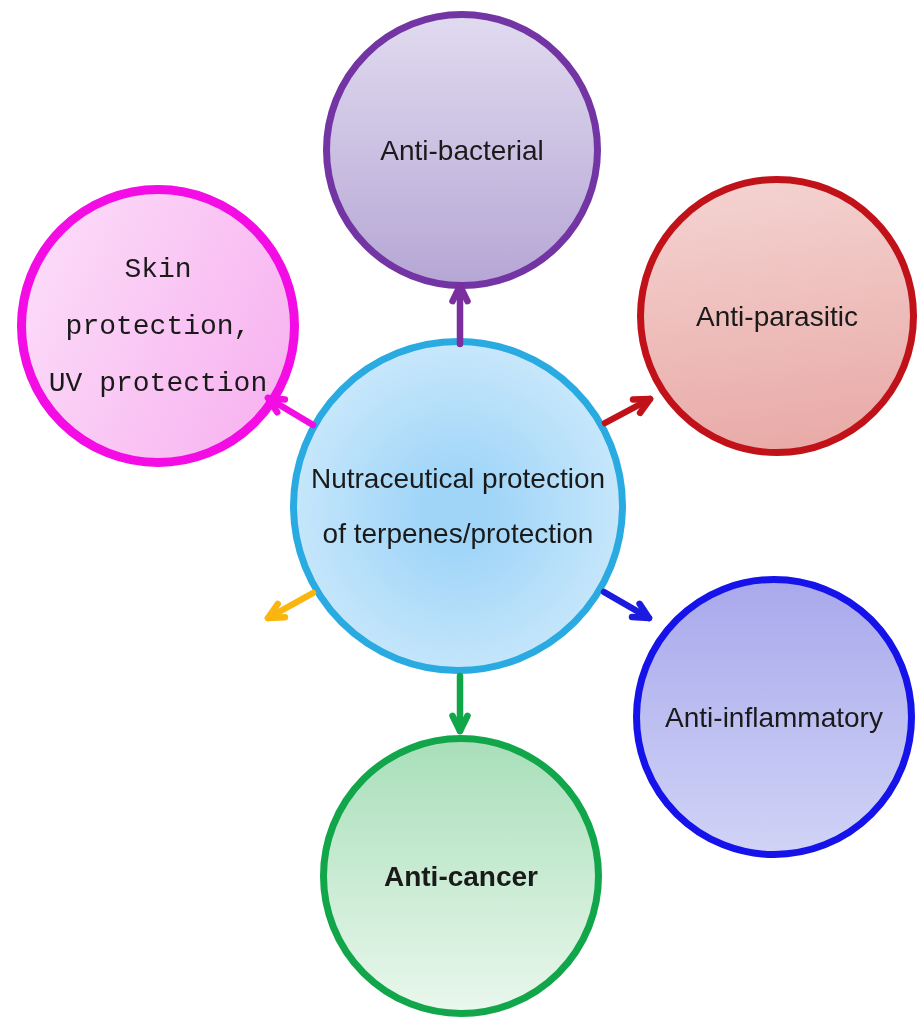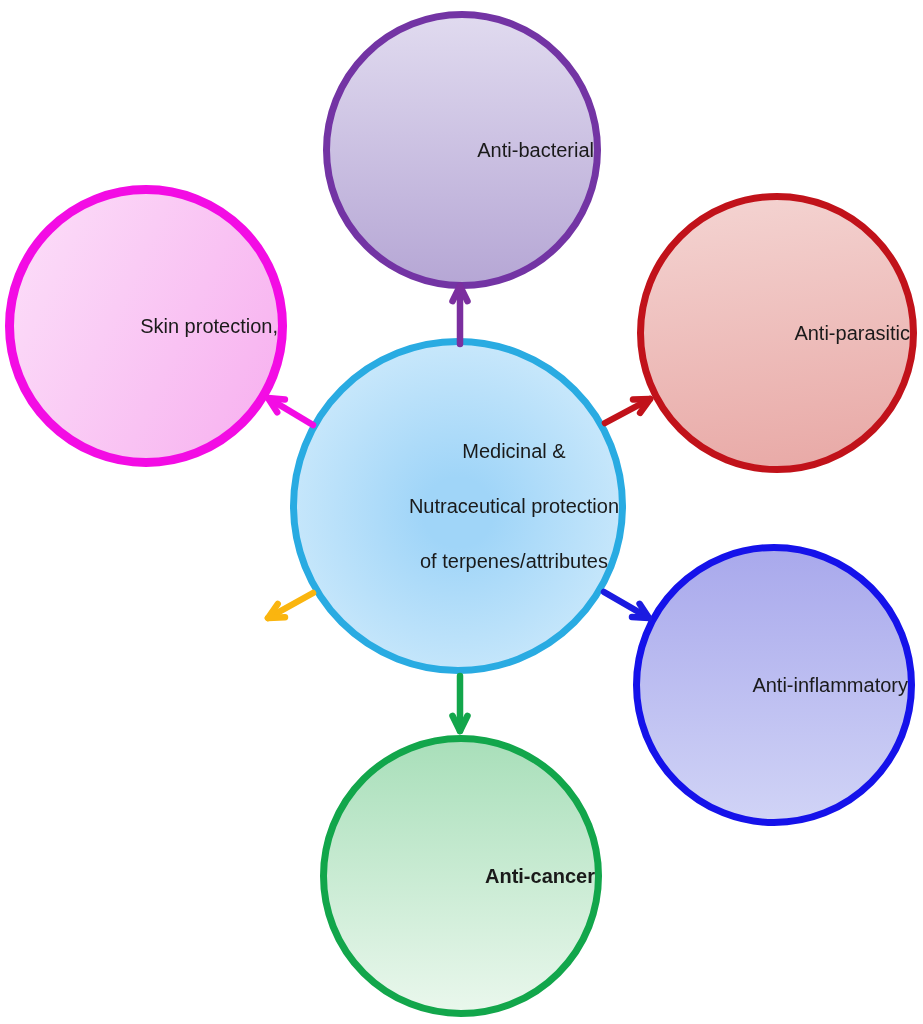--- a/index.html
+++ b/index.html
@@ -4,31 +4,31 @@
 <style>
   html,body{margin:0;padding:0;background:#ffffff;}
   .canvas{
     position:relative;width:923px;height:1024px;background:#ffffff;overflow:hidden;
     font-family:"Liberation Sans", sans-serif;
   }
   .arrows{position:absolute;left:0;top:0;width:923px;height:1024px;pointer-events:none;z-index:2;}
   .node{
     position:absolute;border-radius:50%;box-sizing:border-box;
     border:7px solid var(--bc,#888);
-    display:flex;align-items:center;justify-content:flex-end;text-align:center;
-    color:#1a1a1a;font-size:20px;line-height:1.25;z-index:1;
+    display:flex;align-items:center;justify-content:center;text-align:center;
+    color:#1a1a1a;font-size:28px;line-height:1.25;z-index:1;
   }
   .node .lbl{display:block;}
   
   .n-bacterial   {left:323px;top:11px;  width:278px;height:278px;background:linear-gradient(180deg,var(--ft),var(--fb));}
-  .n-parasitic   {left:637px;top:193px; width:280px;height:280px;background:linear-gradient(172deg,var(--ft),var(--fb));}
-  .n-inflammatory{left:633px;top:544px; width:282px;height:282px;background:linear-gradient(180deg,var(--ft),var(--fb));}
+  .n-parasitic   {left:637px;top:176px; width:280px;height:280px;background:linear-gradient(172deg,var(--ft),var(--fb));}
+  .n-inflammatory{left:633px;top:576px; width:282px;height:282px;background:linear-gradient(180deg,var(--ft),var(--fb));}
   .n-cancer      {left:320px;top:735px; width:282px;height:282px;background:linear-gradient(180deg,var(--ft),var(--fb));font-weight:bold;}
   .n-tumor       {left:3px;  top:552px; width:282px;height:282px;background:linear-gradient(135deg,var(--ft),var(--fb));}
-  .n-skin        {left:5px;  top:185px; width:282px;height:282px;border-width:9px;background:linear-gradient(115deg,var(--ft),var(--fb));}
+  .n-skin        {left:17px;  top:185px; width:282px;height:282px;border-width:9px;background:linear-gradient(115deg,var(--ft),var(--fb));font-family:Liberation Mono, monospace;}
   .n-skin .two-line{line-height:57px;}
   
   .hub{
     left:290px;top:338px;width:336px;height:336px;
     background:radial-gradient(circle at 50% 52%, var(--fc) 15%, var(--fe) 92%);
   }
   .hub .hub-text{line-height:55px;}
 </style>
 </head>
 <body>
@@ -45,23 +45,22 @@
   <polyline points="467.5,301.2 460,286 452.5,301.2" fill="none" stroke="#7b2f9f" stroke-width="6.5" stroke-linecap="round" stroke-linejoin="round"></polyline>
       <polyline points="640.1,412.8 650,399 633.0,399.5" fill="none" stroke="#c1121a" stroke-width="6.5" stroke-linecap="round" stroke-linejoin="round"></polyline>
       <polyline points="632.0,616.9 649,618 639.6,603.8" fill="none" stroke="#1b1be0" stroke-width="6.5" stroke-linecap="round" stroke-linejoin="round"></polyline>
       <polyline points="452.5,715.8 460,731 467.5,715.8" fill="none" stroke="#12a64b" stroke-width="6.5" stroke-linecap="round" stroke-linejoin="round"></polyline>
       <polyline points="277.7,604.0 268,618 285.0,617.2" fill="none" stroke="#fab50f" stroke-width="6.5" stroke-linecap="round" stroke-linejoin="round"></polyline>
       <polyline points="284.9,399.4 268,398 277.2,412.3" fill="none" stroke="#f30ce4" stroke-width="6.5" stroke-linecap="round" stroke-linejoin="round"></polyline>
     </svg>
 
   <div class="node hub" style="--bc: #29abe2; --fc: #a0d5f8; --fe: #d4edfc;">
     <div class="hub-text">
-      <span class="lbl">Medicinal &amp;</span>
       <span class="lbl">Nutraceutical protection</span>
-      <span class="lbl">of terpenes/attributes</span>
+      <span class="lbl">of terpenes/protection</span>
     </div>
   </div>
 
   <div class="node n-bacterial" style="--bc: #7334a4; --ft: #e0daef; --fb: #b6a7d5;">
     <span class="lbl">Anti-bacterial</span>
   </div>
 
   <div class="node n-parasitic" style="--bc: #c1121a; --ft: #f4d4d2; --fb: #e8a8a5;">
     <span class="lbl">Anti-parasitic</span>
   </div>
@@ -71,16 +70,17 @@
   </div>
 
   <div class="node n-cancer" style="--bc: #12a64b; --ft: #a9dfba; --fb: #e9f7ec;">
     <span class="lbl">Anti-cancer</span>
   </div>
 
 
   <div class="node n-skin" style="--bc: #f30ce4; --ft: #fcdff9; --fb: #f7afef;">
     <div class="two-line">
       <span class="lbl">Skin protection,</span>
+      <span class="lbl">UV protection</span>
     </div>
   </div>
 
 </div>
 
 </body></html>

